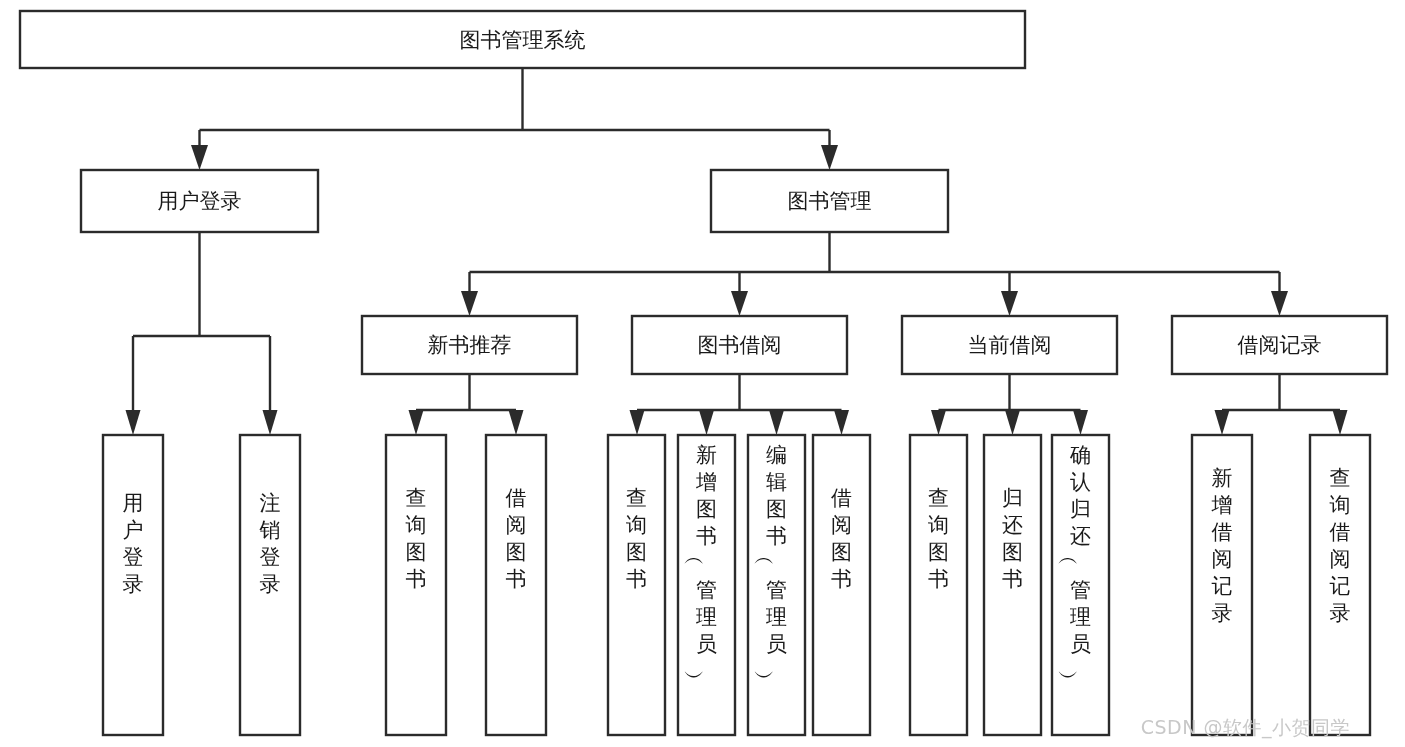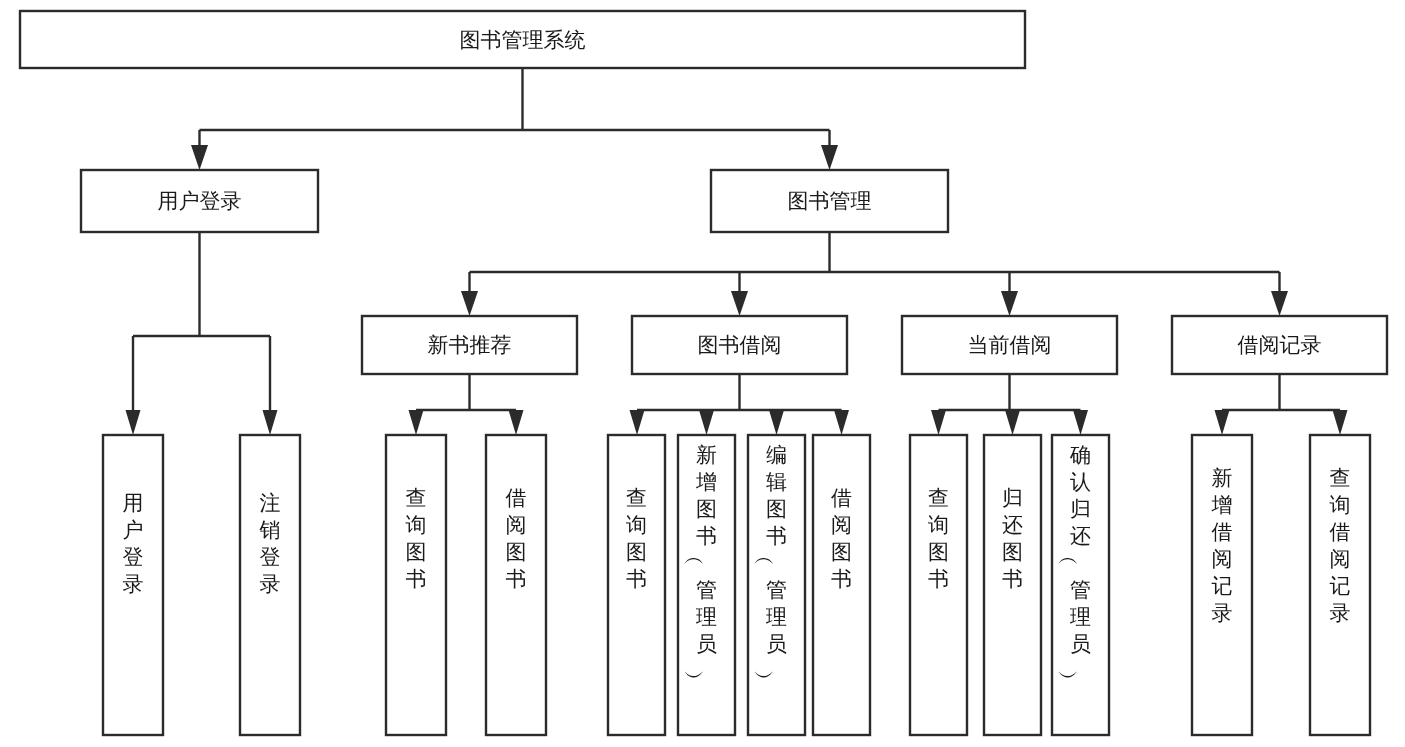--- a/index.html
+++ b/index.html
@@ -223,13 +223,14 @@
       <text class="leaf-label" x="1222" y="485"><tspan x="1222" dy="0">新</tspan><tspan x="1222" dy="27">增</tspan><tspan x="1222" dy="27">借</tspan><tspan x="1222" dy="27">阅</tspan><tspan x="1222" dy="27">记</tspan><tspan x="1222" dy="27">录</tspan></text>
     </g>
 
     <g>
       <rect class="node-box" x="1310" y="435" width="60" height="300"></rect>
       <text class="leaf-label" x="1340" y="485"><tspan x="1340" dy="0">查</tspan><tspan x="1340" dy="27">询</tspan><tspan x="1340" dy="27">借</tspan><tspan x="1340" dy="27">阅</tspan><tspan x="1340" dy="27">记</tspan><tspan x="1340" dy="27">录</tspan></text>
     </g>
 
   </svg>
 
+  <div class="watermark">CSDN @软件_小贺同学</div>
 </div>
 
 </body></html>

